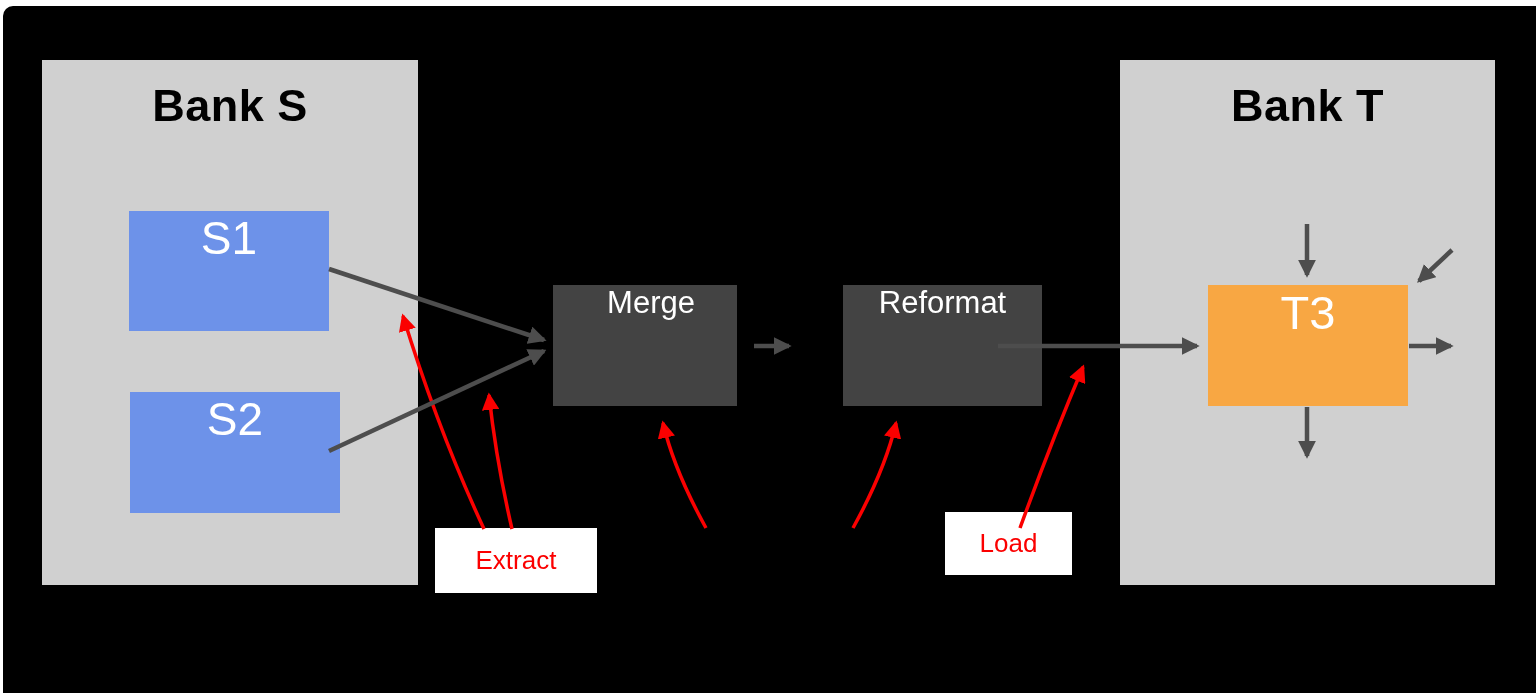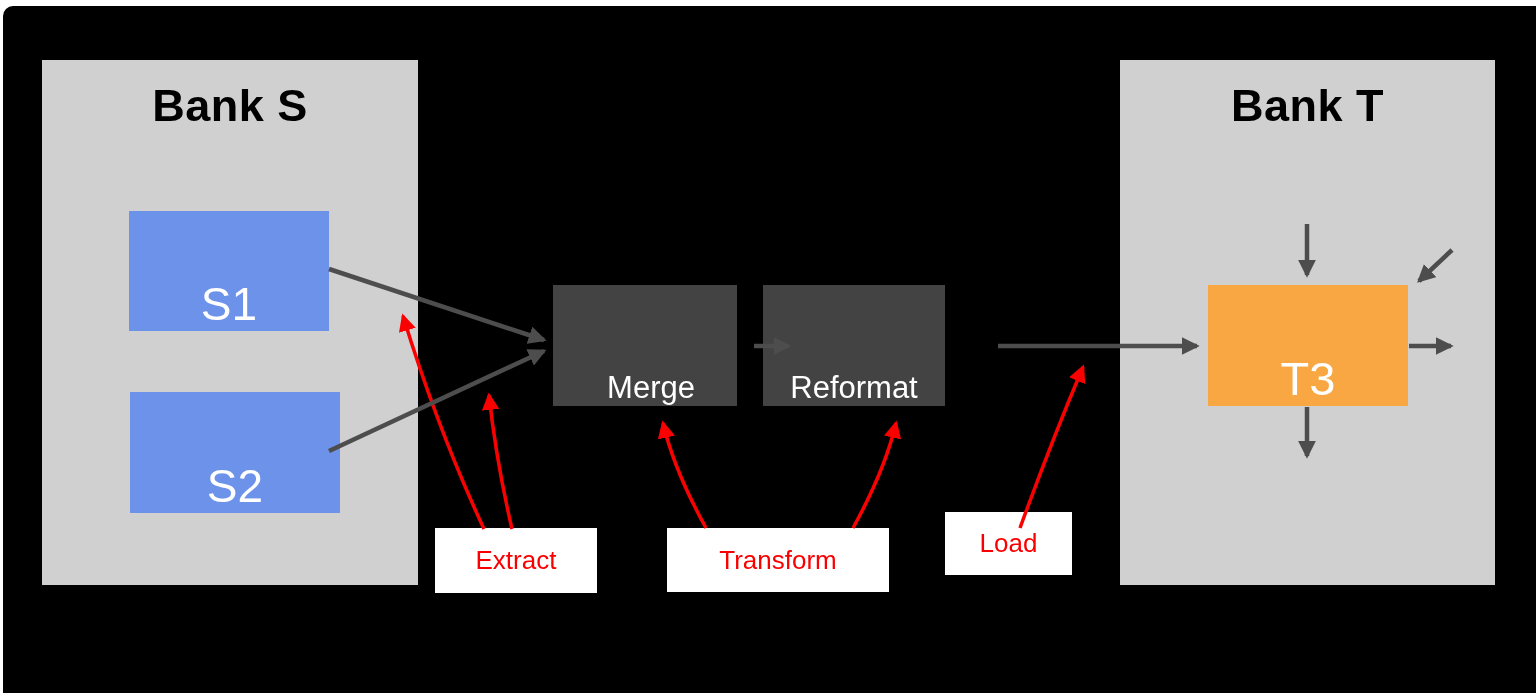--- a/index.html
+++ b/index.html
@@ -2,21 +2,21 @@
 <html style="--background: #000000; --panel-bg: #d0d0d0; --source-box: #6d92e9; --process-box: #434343; --target-box: #f8a743; --arrow: #4d4d4d; --annotation-red: #fb0000; --label-bg: #ffffff; --title-text: #000000; --node-text: #ffffff;"><head>
 <meta charset="utf-8">
 <style>
   html,body{margin:0;padding:0;background:#fff;width:1536px;height:693px;overflow:hidden;
     font-family:"Liberation Sans", sans-serif;}
   .canvas{position:absolute;top:6px;left:3px;right:0;bottom:0;
     background:var(--background,#000);border-top-left-radius:10px;overflow:hidden;}
   .panel{position:absolute;background:var(--panel-bg,#d0d0d0);}
   .panel-title{position:absolute;left:0;right:0;top:20px;text-align:center;
     font-size:45px;font-weight:600;color:var(--title-text,#000);letter-spacing:.5px;}
-  .node{position:absolute;display:flex;align-items:flex-end;justify-content:center;
+  .node{position:absolute;display:flex;align-items:flex-start;justify-content:center;
     color:var(--node-text,#fff);}
   .node.source{background:var(--source-box,#6d92e9);font-size:46px;}
   .node.process{background:var(--process-box,#434343);font-size:31px;}
   .node.target{background:var(--target-box,#f8a743);font-size:47px;}
   .ann-label{position:absolute;background:var(--label-bg,#fff);display:flex;
     align-items:center;justify-content:center;color:var(--annotation-red,#fb0000);
     font-size:26px;}
   svg.overlay{position:absolute;left:0;top:0;width:1536px;height:693px;pointer-events:none;}
   .dark-line{stroke:var(--arrow,#4d4d4d);stroke-width:4.5;fill:none;}
   .red-line{stroke:var(--annotation-red,#fb0000);stroke-width:3.5;fill:none;}
@@ -42,35 +42,32 @@
   </div>
 
   <div class="node source" style="left:127px;top:386px;width:210px;height:121px;">
     <span>S2</span>
   </div>
 
   <div class="node process" style="left:550px;top:279px;width:172px;height:121px;padding-left:12px;">
     <span>Merge</span>
   </div>
 
-  <div class="node process" style="left:760px;top:279px;width:182px;height:121px;">
+  <div class="node process" style="left:840px;top:279px;width:199px;height:121px;">
     <span>Reformat</span>
   </div>
 
   <div class="node target" style="left:1205px;top:279px;width:200px;height:121px;">
     <span>T3</span>
   </div>
 
   <div class="ann-label" style="left:432px;top:522px;width:162px;height:65px;">
     <span>Extract</span>
   </div>
 
-  <div class="ann-label" style="left:664px;top:522px;width:222px;height:64px;">
-    <span>Transform</span>
-  </div>
 
   <div class="ann-label" style="left:942px;top:506px;width:127px;height:63px;">
     <span>Load</span>
   </div>
 
   <svg class="overlay" viewBox="0 0 1536 693" xmlns="http://www.w3.org/2000/svg">
     <defs>
       <marker id="ah-dark" viewBox="0 0 10 10" refX="8.5" refY="5" markerWidth="4" markerHeight="4" orient="auto-start-reverse">
         <path class="ah-dark-fill" d="M0,0 L10,5 L0,10 z"></path>
       </marker>

